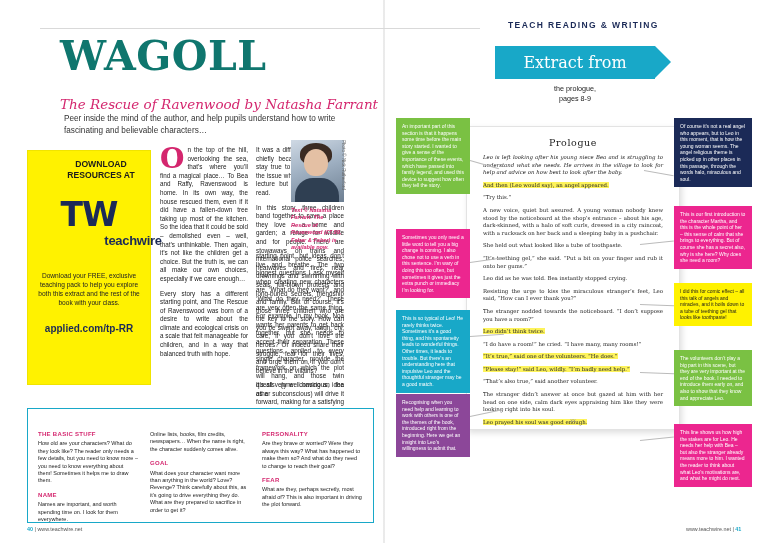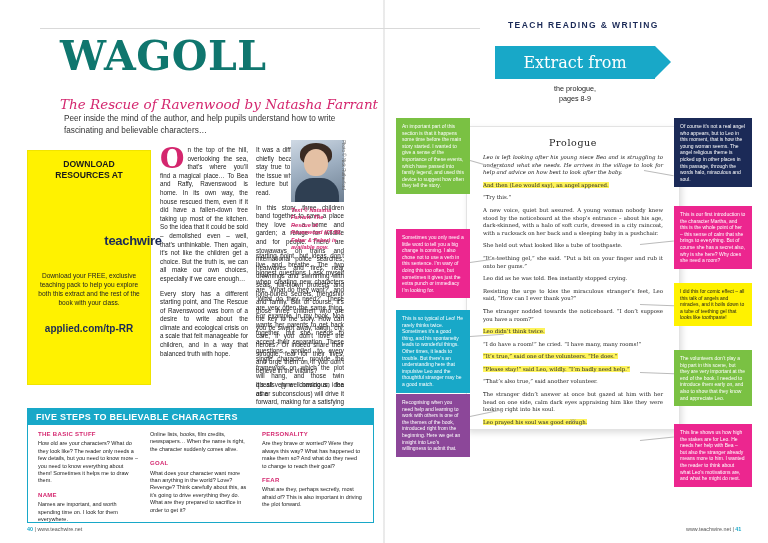--- a/index.html
+++ b/index.html
@@ -40,21 +40,21 @@
     text-align:left;
     font-size:8.2px;line-height:12px;color:#333;
   }
 
   
   .promo{
     position:absolute;left:27px;top:150px;width:122px;height:233px;
     background:#fff200;border:1px solid #f0e400;
   }
   .promo-title{
-    position:absolute;left:8px;top:8px;width:106px;
+    position:absolute;left:20px;top:8px;width:106px;
     font-size:8.6px;font-weight:bold;line-height:11px;color:#1b1b1b;
     text-align:center;
   }
   .promo-tw{
     position:absolute;left:0;top:44px;width:122px;text-align:center;
     font-size:33px;font-weight:bold;color:#1b2a57;letter-spacing:-1px;
     font-family:"DejaVu Sans", sans-serif;
   }
   .promo-wire{
     position:absolute;left:0;top:82px;width:122px;text-align:center;
@@ -201,20 +201,21 @@
   <div class="gutter"></div>
 
   <div class="topbar-rule"></div>
   <div class="topbar">TEACH READING &amp; WRITING</div>
   <div class="wagoll">WAGOLL</div>
   <div class="subtitle">The Rescue of Ravenwood by Natasha Farrant</div>
   <div class="standfirst">Peer inside the mind of the author, and help pupils understand how to write fascinating and believable characters…</div>
 
   <div class="promo">
     <div class="promo-title">DOWNLOAD RESOURCES AT</div>
+    <div class="promo-tw">TW</div>
     <div class="promo-wire">teachwire</div>
     <div class="promo-body">Download your FREE, exclusive teaching pack to help you explore both this extract and the rest of the book with your class.</div>
     <div class="promo-link">applied.com/tp-RR</div>
   </div>
 
   <div class="col col1">
     <p><span class="dropcap">O</span><span>n the top of the hill, overlooking the sea, that’s where you’ll find a magical place… To Bea and Raffy, Ravenswood is home. In its own way, the house rescued them, even if it did have a fallen-down tree taking up most of the kitchen. So the idea that it could be sold – demolished even – well, that’s unthinkable. Then again, it’s not like the children get a choice. But the truth is, we can all make our own choices, especially if we care enough…</span></p>
     <p>Every story has a different starting point, and The Rescue of Ravenswood was born of a desire to write about the climate and ecological crisis on a scale that felt manageable for children, and in a way that balanced truth with hope.</p>
   </div>
   <div class="col col2">
@@ -228,23 +229,20 @@
 
   <div class="author-photo">
     <div class="hair"></div>
     <div class="face"></div>
     <div class="body"></div>
   </div>
   <div class="photo-credit">Photo © Nick Rutherford</div>
   <div class="caption-pink">Text © Natasha Farrant. The Rescue of Ravenwood (£7.99, Faber &amp; Faber) is available now.</div>
 
   <div class="steps">
-    <div class="steps-head">
-      <span>FIVE STEPS TO BELIEVABLE CHARACTERS</span>
-    </div>
     <div class="steps-col sc1">
       <h4>THE BASIC STUFF</h4>
       <p>How old are your characters? What do they look like? The reader only needs a few details, but you need to know more – you need to know everything about them! Sometimes it helps me to draw them.</p>
       <h4>NAME</h4>
       <p>Names are important, and worth spending time on. I look for them everywhere.</p>
     </div>
     <div class="steps-col sc2">
       <p>Online lists, books, film credits, newspapers… When the name is right, the character suddenly comes alive.</p>
       <h4>GOAL</h4>
       <p>What does your character want more than anything in the world? Love? Revenge? Think carefully about this, as it’s going to drive everything they do. What are they prepared to sacrifice in order to get it?</p>

